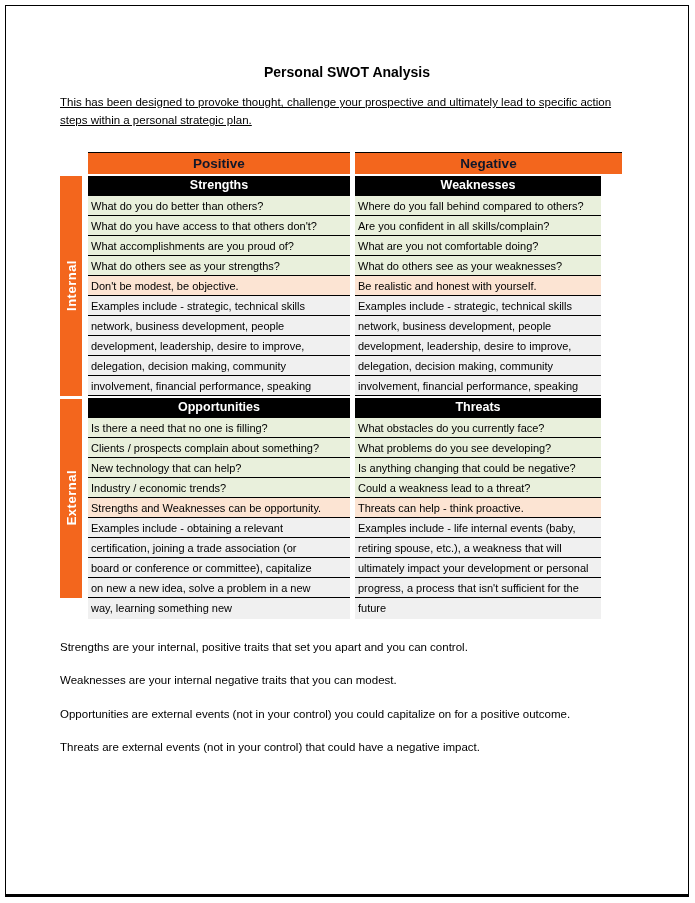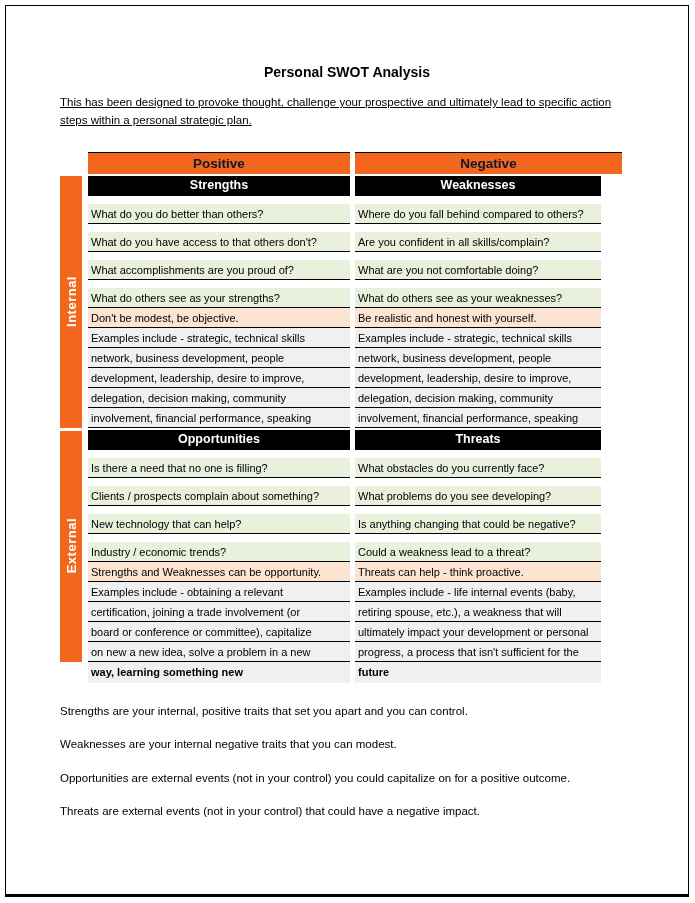--- a/index.html
+++ b/index.html
@@ -51,25 +51,25 @@
   .col-left{width:262px;flex:none;}
   .col-right{width:246px;flex:none;}
   .sec-header{
     background:var(--black);color:#fff;font-weight:bold;font-size:12.5px;
     text-align:center;height:20px;line-height:19px;
   }
   .row{
     height:20px;line-height:18px;padding:1px 2px 0 3px;
     border-bottom:1.5px solid #000;white-space:nowrap;overflow:hidden;
   }
-  .bg-green{background:var(--green);margin-top:8px;}
+  .bg-green{background:var(--green);}
   .bg-peach{background:var(--peach);}
   .bg-gray{background:var(--gray);}
   .overflow-row{display:flex;}
-  .overflow-row .row{border-bottom:none;height:21px;font-weight:bold;}
+  .overflow-row .row{border-bottom:none;height:21px;}
   
   .footnotes{margin:22px 55px 0 54px;font-size:11.5px;}
   .footnotes p{margin:0 0 21.5px 0;}
 </style>
 </head>
 <body>
 
 <div class="page">
 
   <div class="doc-title">Personal SWOT Analysis</div>
@@ -130,21 +130,21 @@
       <div class="gap-a"></div>
 
       <div class="col col-left">
         <div class="sec-header">Opportunities</div>
         <div class="row bg-green">Is there a need that no one is filling?</div>
         <div class="row bg-green">Clients / prospects complain about something?</div>
         <div class="row bg-green">New technology that can help?</div>
         <div class="row bg-green">Industry / economic trends?</div>
         <div class="row bg-peach">Strengths and Weaknesses can be opportunity.</div>
         <div class="row bg-gray">Examples include - obtaining a relevant</div>
-        <div class="row bg-gray">certification, joining a trade involvement (or</div>
+        <div class="row bg-gray">certification, joining a trade association (or</div>
         <div class="row bg-gray">board or conference or committee), capitalize</div>
         <div class="row bg-gray">on new a new idea, solve a problem in a new</div>
       </div>
 
       <div class="gap-b"></div>
 
       <div class="col col-right">
         <div class="sec-header">Threats</div>
         <div class="row bg-green">What obstacles do you currently face?</div>
         <div class="row bg-green">What problems do you see developing?</div>

